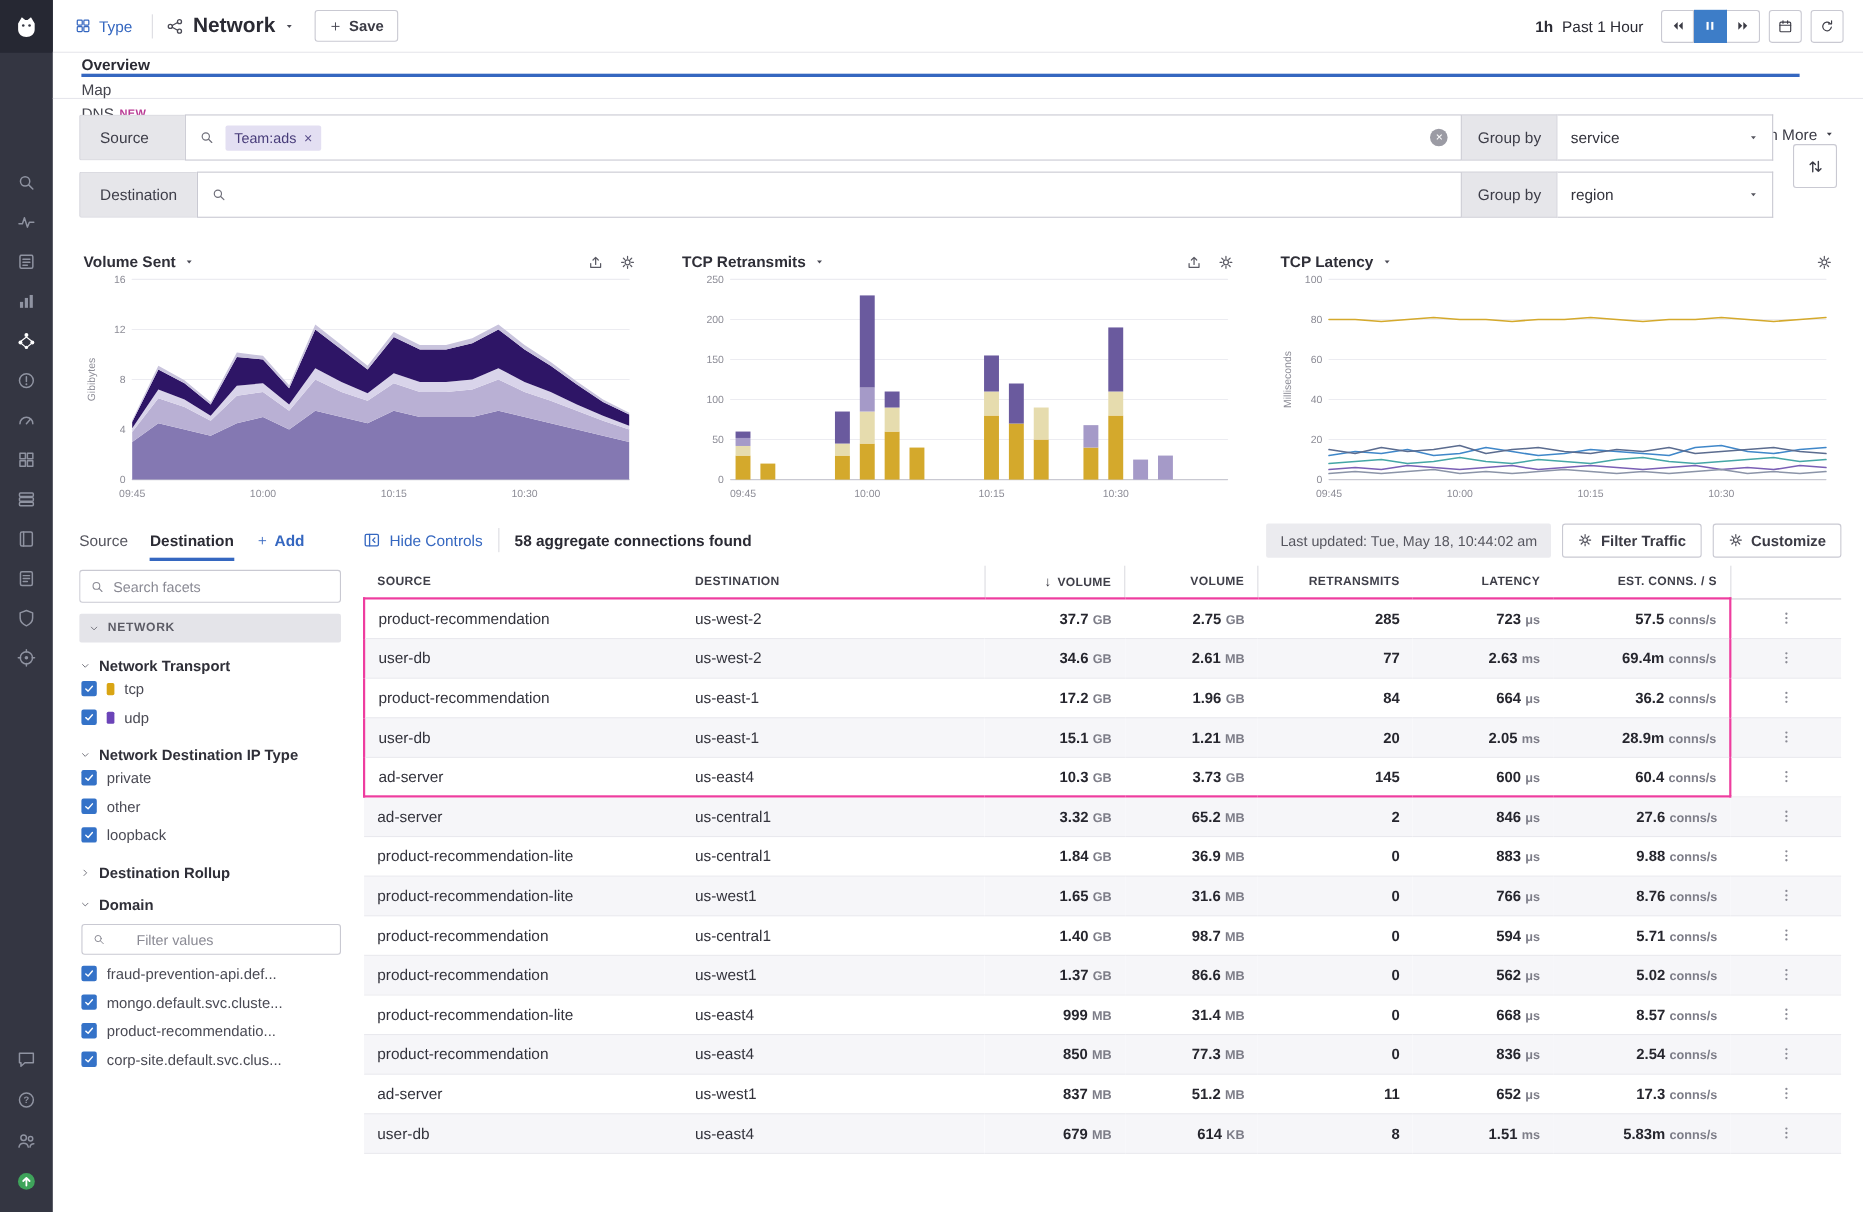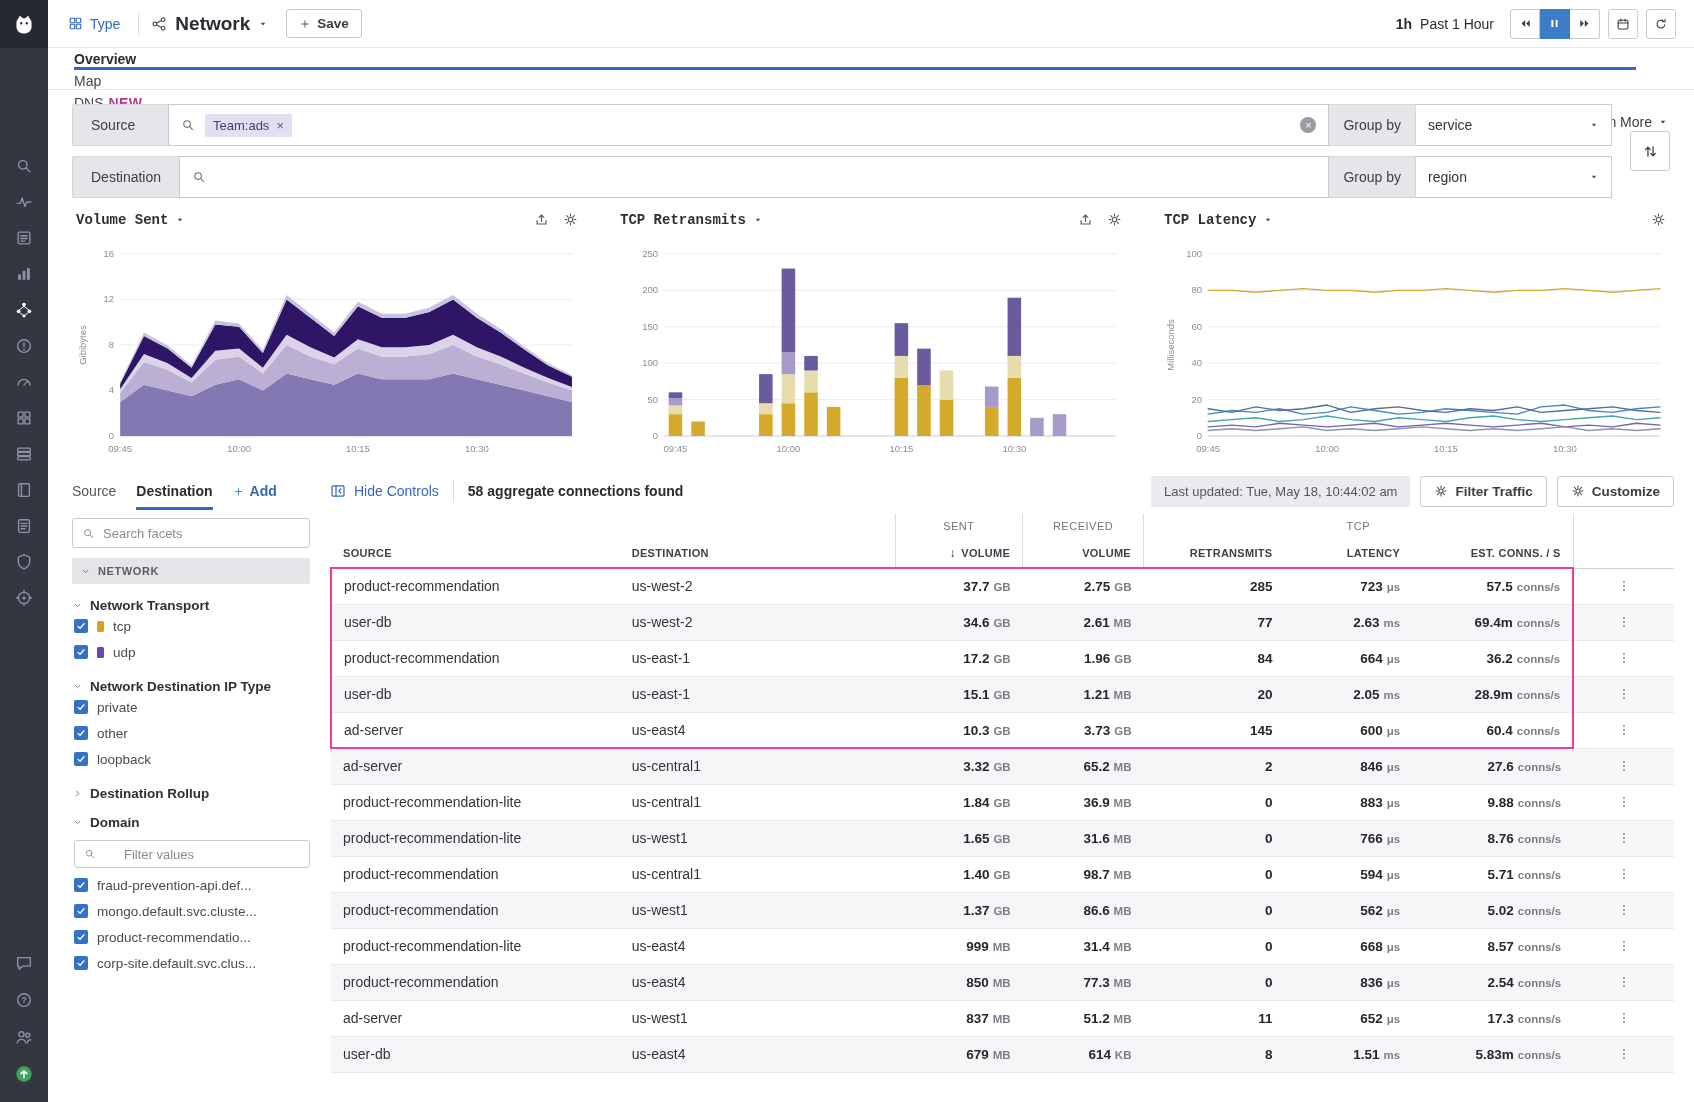--- a/index.html
+++ b/index.html
@@ -49,21 +49,21 @@
   .btn-group button:first-child{border-radius:3px 0 0 3px;}
   .btn-group button:last-child{border-radius:0 3px 3px 0;}
   .btn-group button.active{background:var(--pause);border-color:var(--pause);color:#fff;}
   .sq{width:30px;height:30px;border:1px solid var(--border);background:#fff;border-radius:3px;display:flex;align-items:center;justify-content:center;color:#3b3b45;cursor:pointer;padding:0;}
   .sq svg{width:14px;height:14px;}
 
   
   .tabbar{height:42px;border-bottom:1px solid var(--lightborder);display:flex;align-items:stretch;padding:0 26px;flex-shrink:0;flex-direction:column;}
   .tab{display:flex;align-items:center;gap:5px;margin-right:32px;color:#45454e;cursor:pointer;border-bottom:3px solid transparent;padding-top:3px;}
   .tab.active{font-weight:700;color:#2b2b34;border-bottom-color:var(--blue);}
-  .badge{font-size:14px;font-weight:700;color:#b93a94;letter-spacing:.4px;}
+  .badge{font-size:10px;font-weight:700;color:#b93a94;letter-spacing:.4px;}
   .learn-more{margin-left:auto;display:flex;align-items:center;gap:6px;color:#3b3b45;cursor:pointer;}
   .learn-more .ic10{color:#3b3b45;}
 
   
   .filters{padding:14px 24px 12px 24px;display:flex;gap:18px;align-items:center;flex-shrink:0;}
   .filters-left{flex:1;display:flex;flex-direction:column;gap:10px;min-width:0;}
   .filter-row{display:flex;height:42px;}
   .flabel{background:#e6e6ea;border:1px solid #d6d6dd;border-right:none;border-radius:2px 0 0 2px;display:flex;align-items:center;padding:0 18px;color:#3d3d48;min-width:96px;}
   .fsearch{flex:1;border:1px solid var(--border);background:#fff;display:flex;align-items:center;gap:10px;padding:0 12px;min-width:0;}
   .fsearch .ic{color:#6f6f7a;}
@@ -72,21 +72,21 @@
   .fclear{margin-left:auto;width:16px;height:16px;border-radius:50%;background:#9b9ba4;color:#fff;font-size:11px;line-height:16px;text-align:center;cursor:pointer;flex-shrink:0;}
   .fgroup{background:#e6e6ea;border:1px solid #d6d6dd;border-left:none;display:flex;align-items:center;padding:0 14px;color:#3d3d48;}
   .fdrop{width:196px;border:1px solid var(--border);border-left:none;background:#fff;display:flex;align-items:center;justify-content:space-between;padding:0 12px;color:#33333c;cursor:pointer;flex-shrink:0;}
   .fdrop .ic10{color:#55555e;}
   .swap-btn{width:40px;height:40px;border:1px solid var(--border);border-radius:3px;background:#fff;display:flex;align-items:center;justify-content:center;color:#3b3b45;cursor:pointer;flex-shrink:0;}
   .swap-btn svg{width:17px;height:17px;}
 
   
   .charts{display:grid;grid-template-columns:1fr 1fr 1fr;gap:42px;padding:2px 28px 0 28px;height:256px;flex-shrink:0;}
   .chart-card{display:flex;flex-direction:column;min-width:0;}
-  .chart-head{display:flex;align-items:flex-start;height:34px;gap:7px;font-family:Liberation Mono, monospace;}
+  .chart-head{display:flex;align-items:flex-end;height:34px;gap:7px;}
   .chart-title{display:flex;align-items:center;gap:7px;font-weight:700;font-size:14px;color:#2f2f38;cursor:pointer;}
   .chart-title .ic10{color:#4a4a55;}
   .chart-icons{margin-left:auto;display:flex;gap:14px;color:#5a5a64;}
   .chbtn{cursor:pointer;}
   .chbtn svg{width:15px;height:15px;}
   .chart-svg{width:100%;height:212px;}
 
   
   .lower{flex:1;display:flex;min-height:0;padding-top:6px;}
   .facet-col{width:272px;flex-shrink:0;padding:0 10px 0 24px;display:flex;flex-direction:column;}
@@ -826,27 +826,20 @@
                 <col style="width:21.5%">
                 <col style="width:20.5%">
                 <col style="width:9.5%">
                 <col style="width:9%">
                 <col style="width:10.5%">
                 <col style="width:9.5%">
                 <col style="width:12%">
                 <col style="width:30px">
               </colgroup>
               <thead>
-  <tr class="grow">
-    <th colspan="2"></th>
-    <th class="gb">SENT</th>
-    <th class="gb">RECEIVED</th>
-    <th class="gb" colspan="3">TCP</th>
-    <th class="gb"></th>
-  </tr>
   <tr class="crow">
     <th class="l">SOURCE</th>
     <th class="l">DESTINATION</th>
     <th class="r gb"><span class="sort">↓</span> VOLUME</th>
     <th class="r gb">VOLUME</th>
     <th class="r gb">RETRANSMITS</th>
     <th class="r">LATENCY</th>
     <th class="r">EST. CONNS. / S</th>
     <th class="gb"></th>
   </tr>

